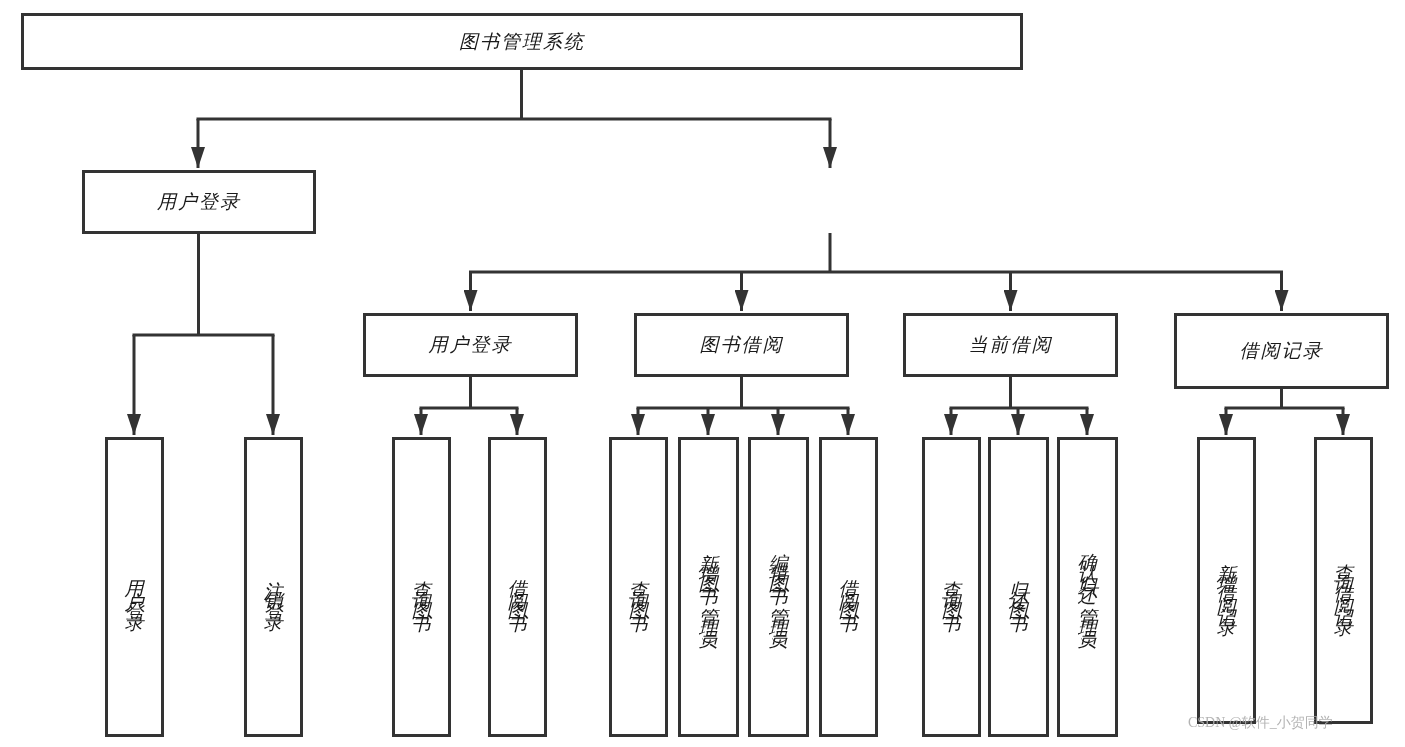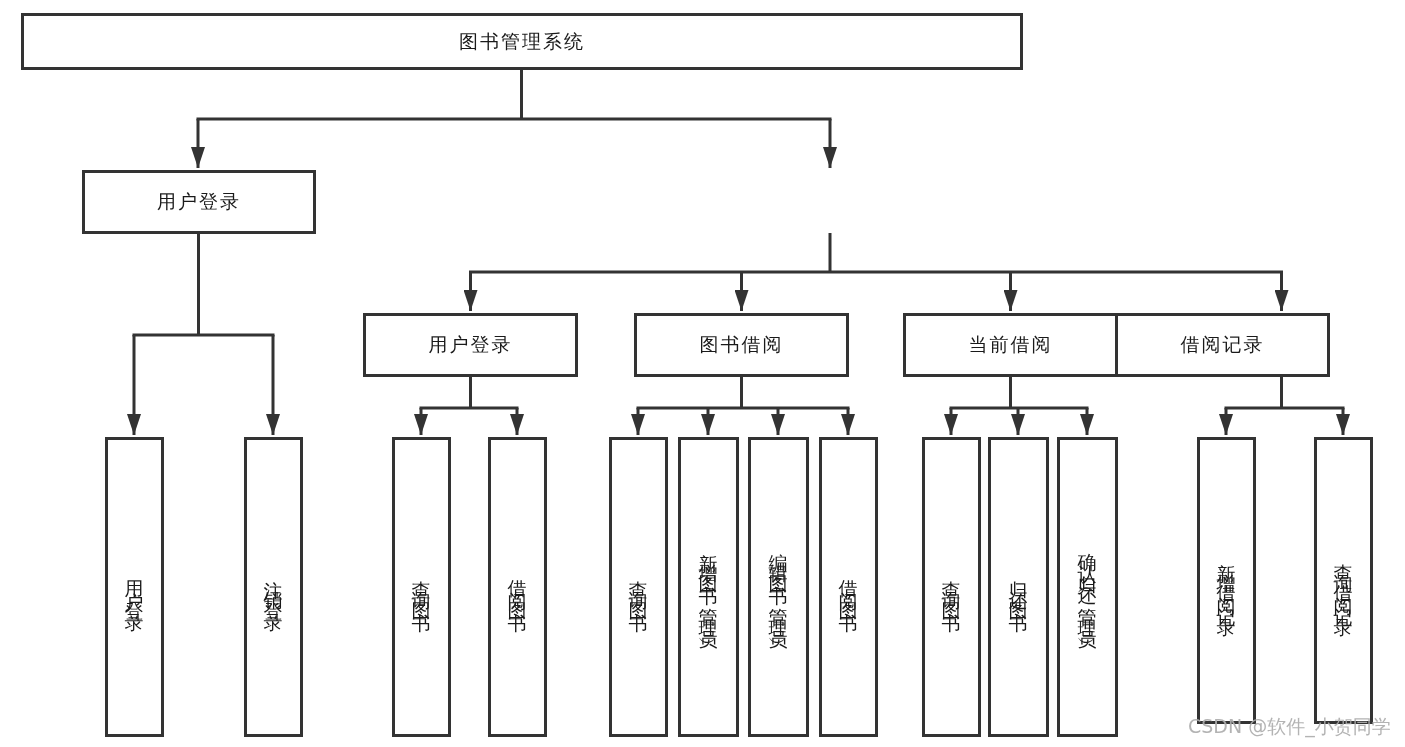--- a/index.html
+++ b/index.html
@@ -16,37 +16,39 @@
     box-sizing:border-box;
     background:#ffffff;
     border:3px solid #333333;
     display:flex;
     align-items:center;
     justify-content:center;
     color:#1a1a1a;
     font-size:19px;
     letter-spacing:2px;
     white-space:nowrap;
+    font-style:italic;
   }
   .vbox {
     writing-mode:vertical-rl;
     text-orientation:mixed;
     letter-spacing:11px;
     line-height:1;
     white-space:normal;
   }
   .watermark {
     position:absolute;
     left:1188px; top:714px;
     width:215px;
-    font-size:19px;
+    font-size:14px;
     color:rgba(172,172,172,0.92);
     letter-spacing:0px;
     z-index:5;
     white-space:nowrap;
+    font-family:Liberation Serif, serif;
   }
 </style>
 </head>
 <body>
 
 <div id="canvas">
 
   <svg id="wires" viewBox="0 0 1405 747" xmlns="http://www.w3.org/2000/svg">
     <defs>
       <marker id="arrow" viewBox="0 0 10 10" refX="10" refY="5" markerWidth="21" markerHeight="14" orient="auto" markerUnits="userSpaceOnUse" preserveAspectRatio="none">
@@ -97,21 +99,21 @@
     </g>
   </svg>
 
   <div class="node" style="left:21px; top:13px; width:1002px; height:57px;">图书管理系统</div>
 
   <div class="node" style="left:82px; top:170px; width:234px; height:64px;">用户登录</div>
 
   <div class="node" style="left:363px; top:313px; width:215px; height:64px;">用户登录</div>
   <div class="node" style="left:903px; top:313px; width:215px; height:64px;">当前借阅</div>
   <div class="node" style="left:634px; top:313px; width:215px; height:64px;">图书借阅</div>
-  <div class="node" style="left:1115px; top:313px; width:215px; height:64px;">借阅记录</div>
+  <div class="node" style="left:1174px; top:313px; width:215px; height:76px;">借阅记录</div>
 
   <div class="node vbox" style="left:105px; top:437px; width:59px; height:300px;">用户登录</div>
   <div class="node vbox" style="left:244px; top:437px; width:59px; height:300px;">注销登录</div>
 
   <div class="node vbox" style="left:392px; top:437px; width:59px; height:300px;">查询图书</div>
   <div class="node vbox" style="left:488px; top:437px; width:59px; height:300px;">借阅图书</div>
 
   <div class="node vbox" style="left:609px; top:437px; width:59px; height:300px;">查询图书</div>
   <div class="node vbox" style="left:678px; top:437px; width:61px; height:300px;">新增图书（管理员）</div>
   <div class="node vbox" style="left:748px; top:437px; width:61px; height:300px;">编辑图书（管理员）</div>

